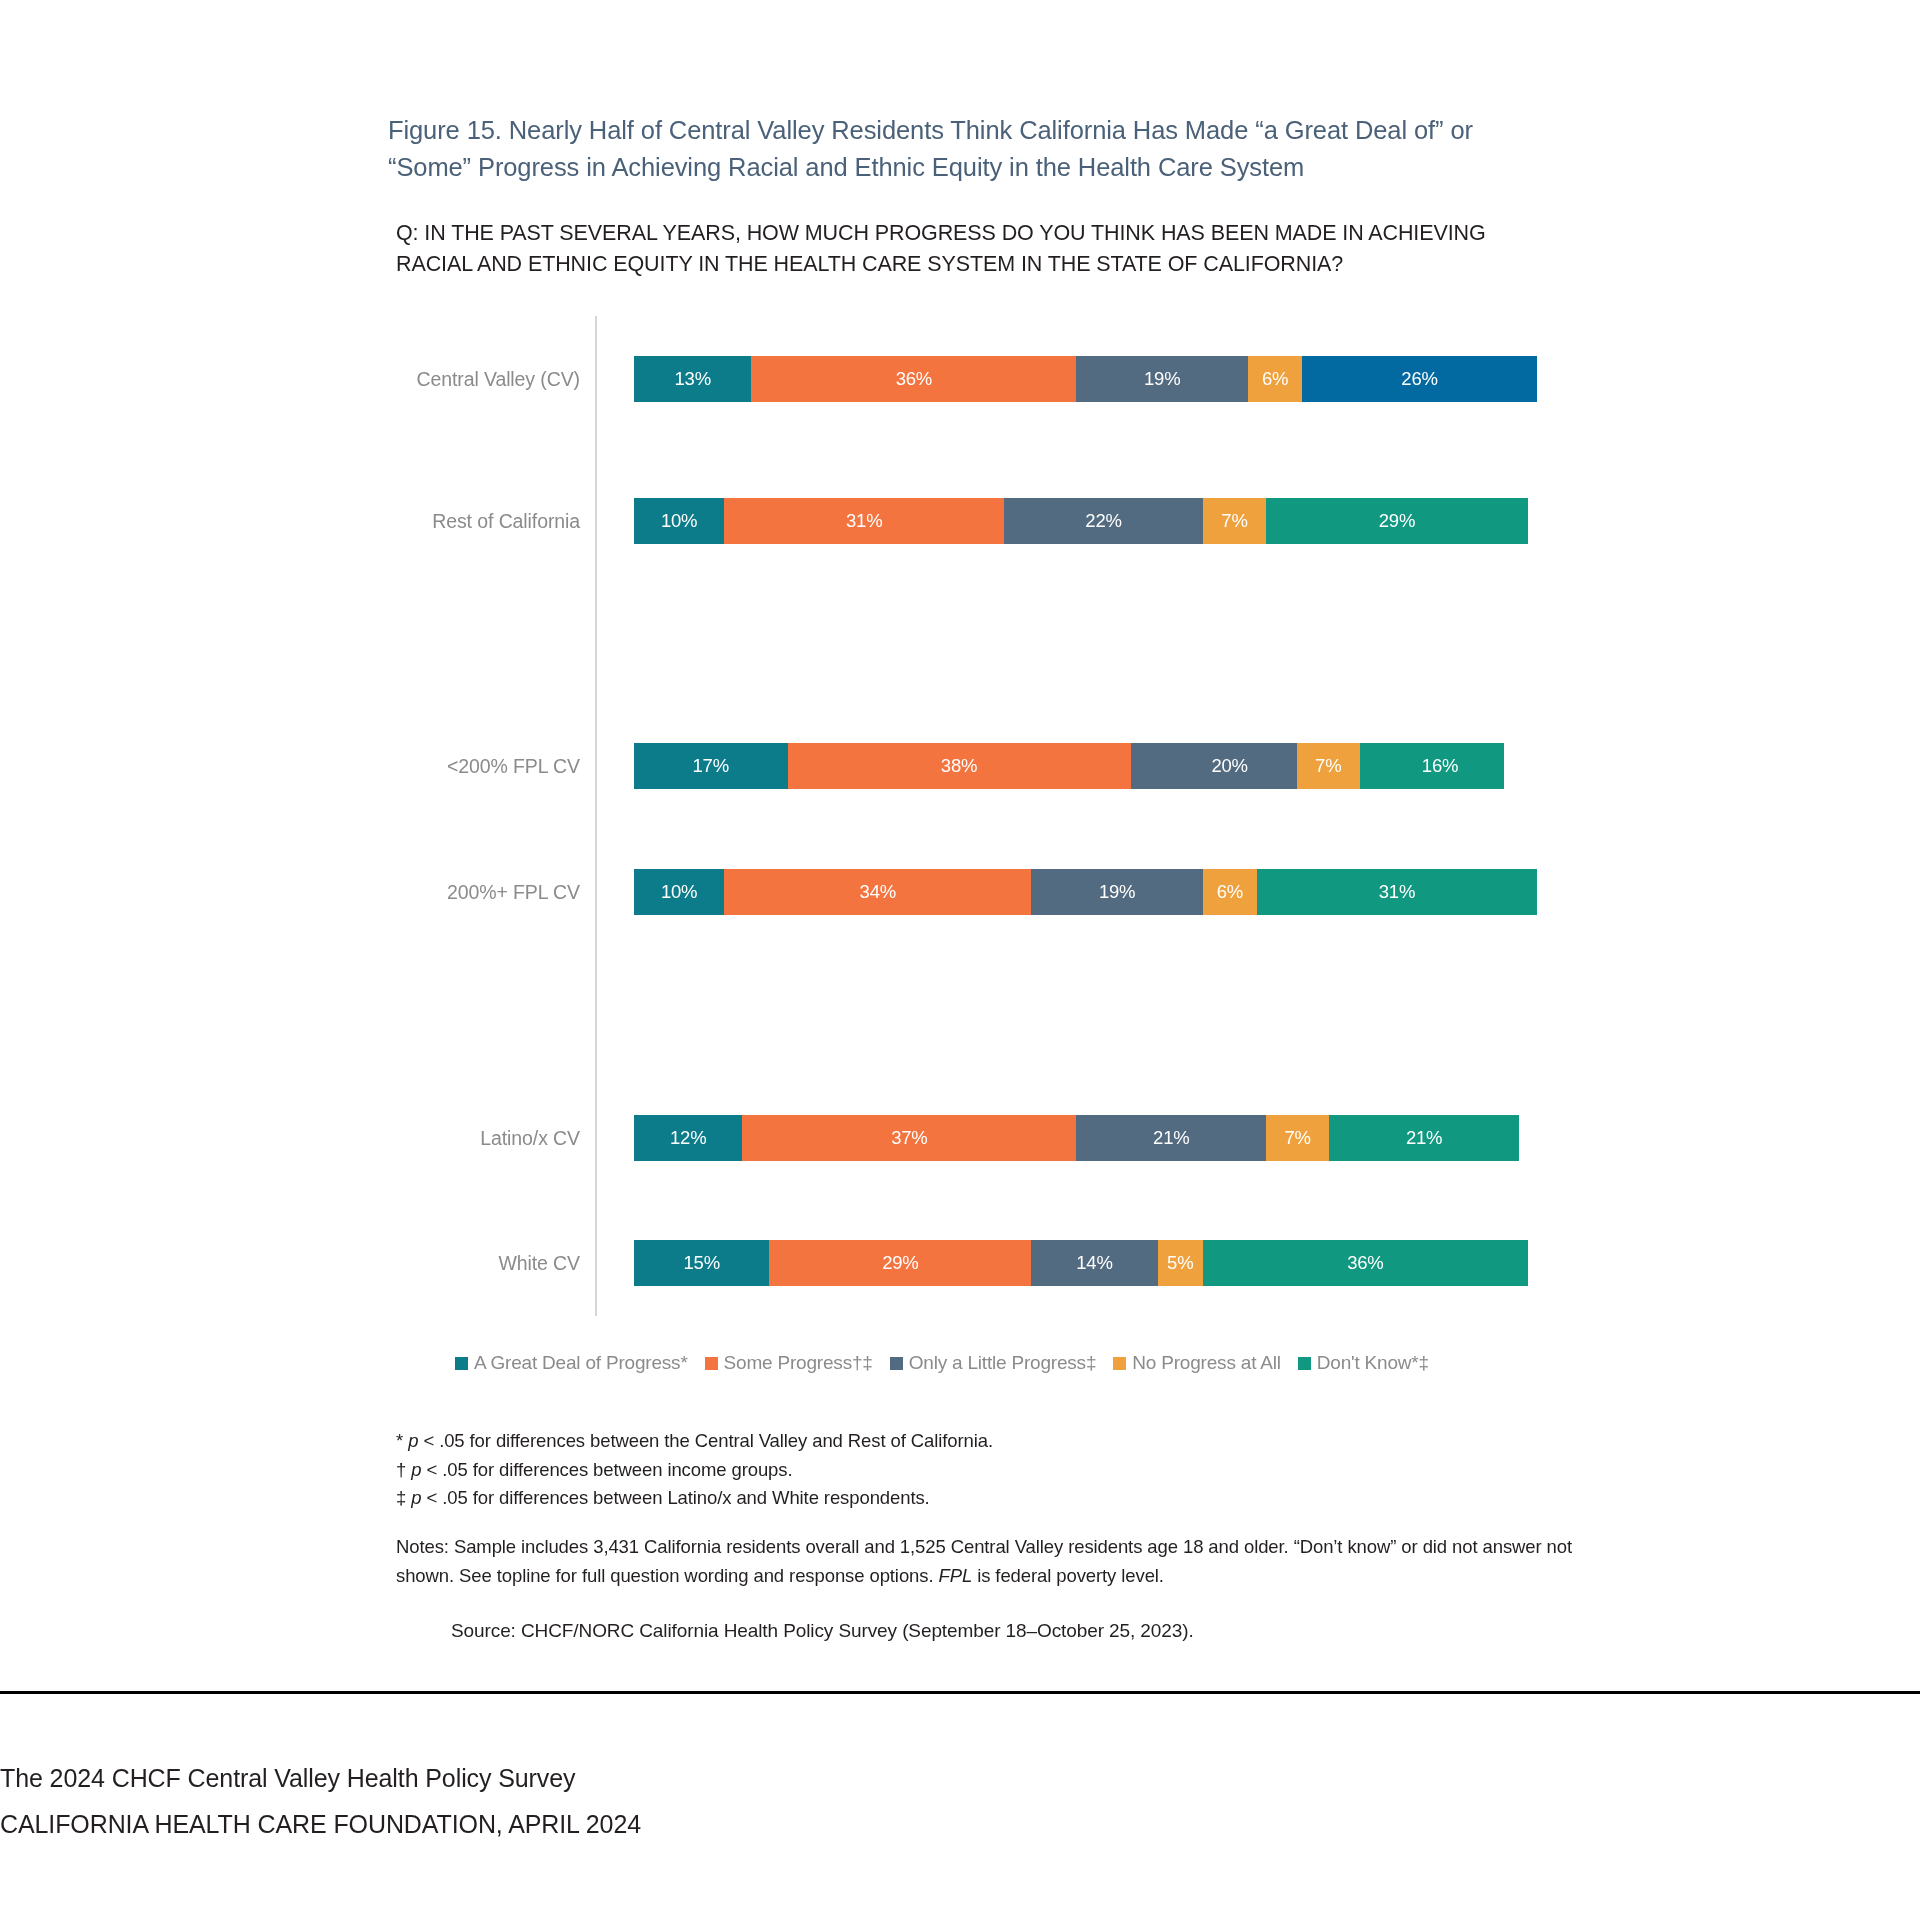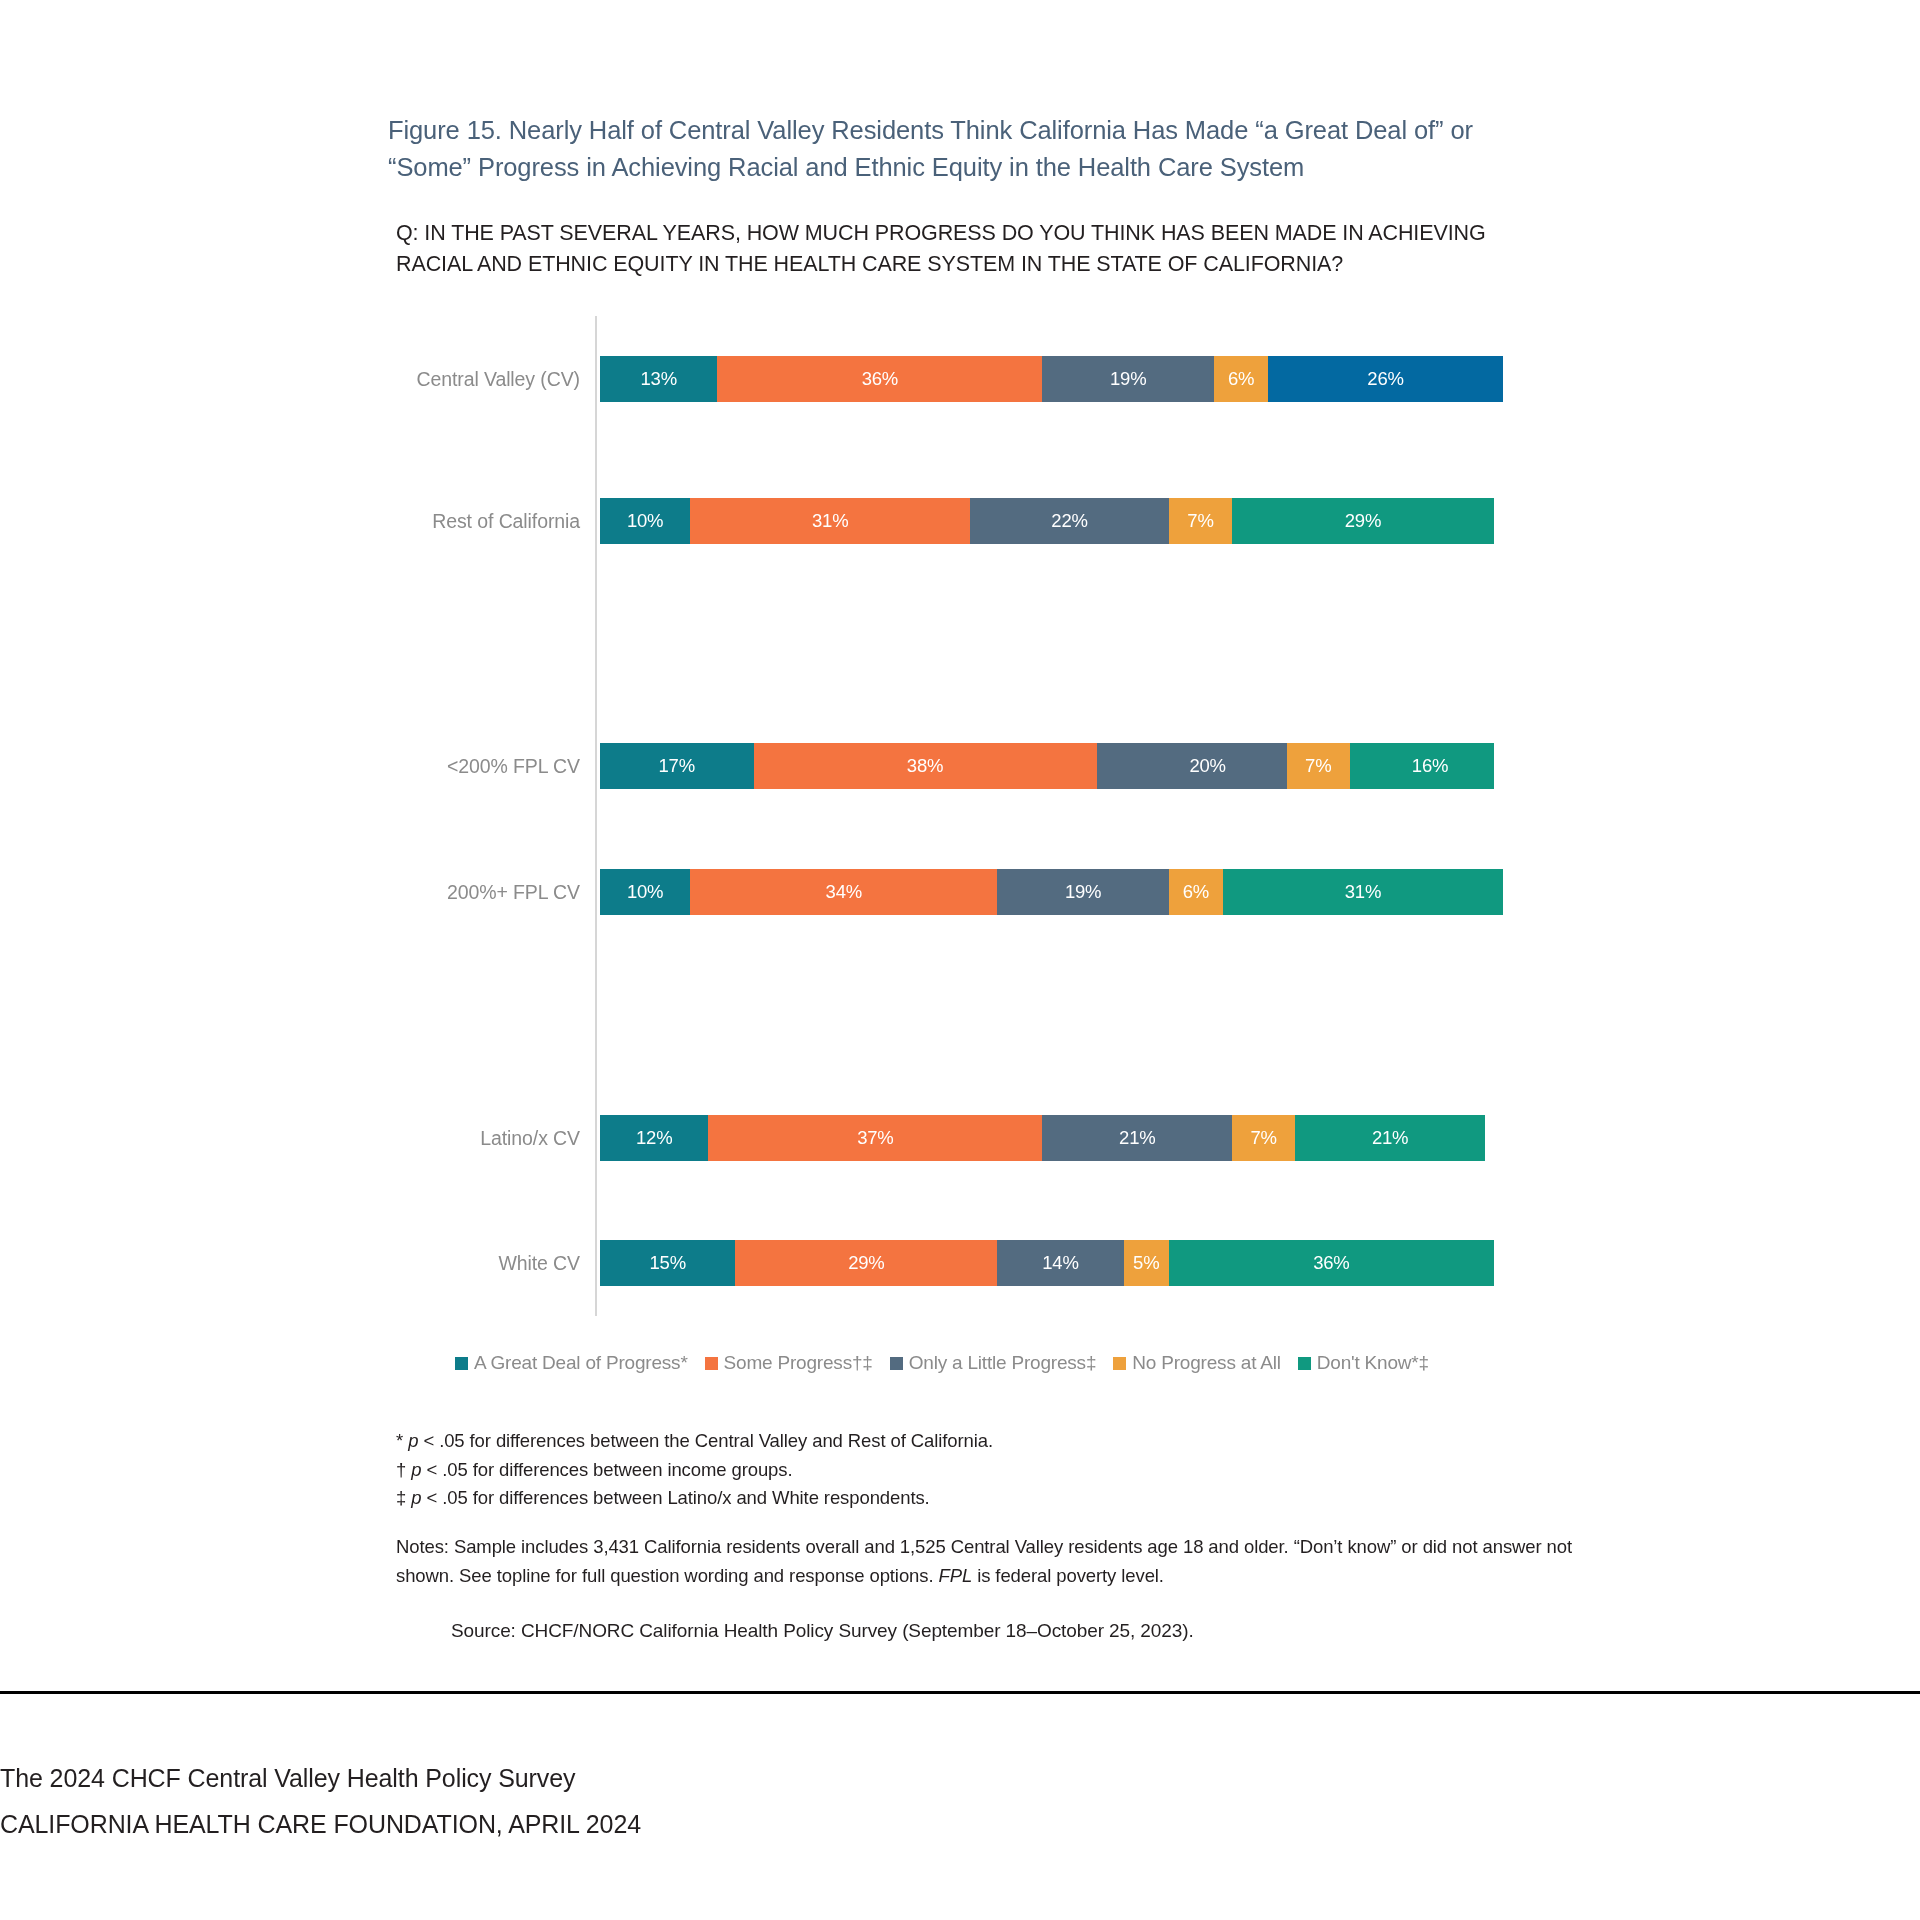--- a/index.html
+++ b/index.html
@@ -74,21 +74,21 @@
     width: 230px;
     text-align: right;
     left: 350px;
     font-size: 19.5px;
     color: #8b8b8b;
     line-height: 46px;
     letter-spacing: -0.1px;
   }
   .bar {
     position: absolute;
-    left: 600px;
+    left: 634px;
     height: 46px;
     display: flex;
     flex-direction: row;
     align-items: stretch;
   }
   .seg {
     display: flex;
     align-items: center;
     justify-content: center;
     color: #ffffff;
@@ -218,21 +218,21 @@
             <div class="seg" style="background: rgb(83, 107, 128); width: 198.66px;">22%</div>
             <div class="seg" style="background: rgb(238, 161, 60); width: 63.21px;">7%</div>
             <div class="seg" style="background: rgb(16, 153, 128); width: 261.87px;">29%</div>
           </div>
         </div>
         <div class="row" style="top: 743px; width: 1920px;">
           <div class="cat-label">&lt;200% FPL CV</div>
           <div class="bar">
             <div class="seg" style="background: rgb(13, 124, 138); width: 153.51px;">17%</div>
             <div class="seg" style="background: rgb(244, 116, 64); width: 343.14px;">38%</div>
-            <div class="seg" style="background: rgb(83, 107, 128); width: 190px; padding-left: 32px;">20%</div>
+            <div class="seg" style="background: rgb(83, 107, 128); width: 166px; padding-left: 32px;">20%</div>
             <div class="seg" style="background: rgb(238, 161, 60); width: 63.21px;">7%</div>
             <div class="seg" style="background: rgb(16, 153, 128); width: 144.48px; padding-left: 16px;">16%</div>
           </div>
         </div>
         <div class="row" style="top: 869px; width: 1920px;">
           <div class="cat-label">200%+ FPL CV</div>
           <div class="bar">
             <div class="seg" style="background: rgb(13, 124, 138); width: 90.3px;">10%</div>
             <div class="seg" style="background: rgb(244, 116, 64); width: 307.02px;">34%</div>
             <div class="seg" style="background: rgb(83, 107, 128); width: 171.57px;">19%</div>

